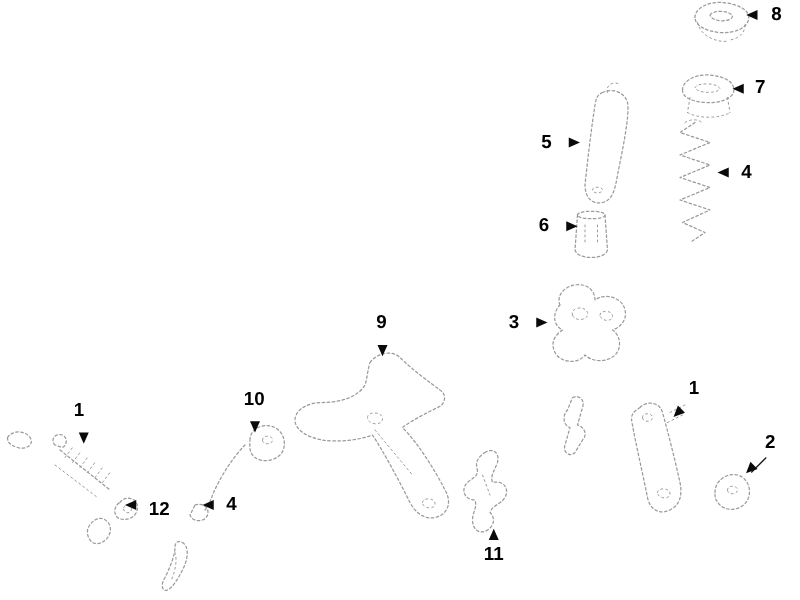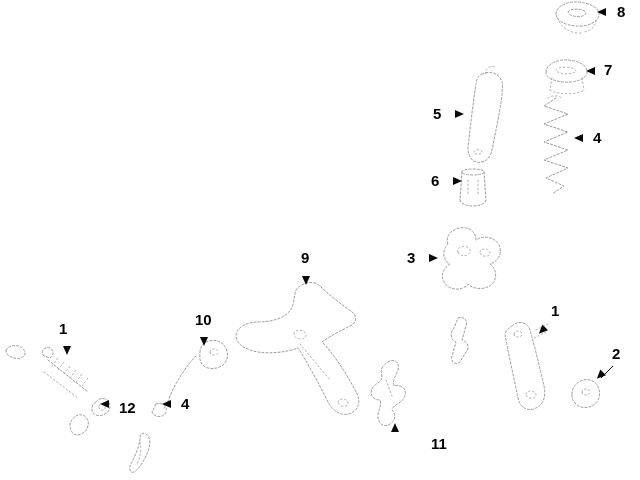--- a/index.html
+++ b/index.html
@@ -140,21 +140,21 @@
       <div class="callout" style="left: 431px; top: 173px;">6</div>
       <span class="arrow right" style="left: 453px; top: 177px;"></span>
       <div class="callout" style="left: 604px; top: 62px;">7</div>
       <span class="arrow left" style="left: 586px; top: 67px;"></span>
       <div class="callout" style="left: 617px; top: 4px;">8</div>
       <span class="arrow left" style="left: 597px; top: 8px;"></span>
       <div class="callout" style="left: 301px; top: 250px;">9</div>
       <span class="arrow down" style="left: 302px; top: 276px;"></span>
       <div class="callout" style="left: 195px; top: 312px;">10</div>
       <span class="arrow down" style="left: 200px; top: 337px;"></span>
-      <div class="callout" style="left: 387px; top: 436px; margin-left: 44px;">11</div>
+      <div class="callout" style="left: 387px; top: 436px;">11</div>
       <span class="arrow up" style="left: 391px; top: 423px;"></span>
       <div class="callout" style="left: 119px; top: 400px;">12</div>
       <span class="arrow left" style="left: 100px; top: 400px;"></span>
       <div class="callout" style="left: 59px; top: 321px;">1</div>
       <span class="arrow down" style="left: 63px; top: 346px;"></span>
       <div class="callout" style="left: 181px; top: 396px;">4</div>
       <span class="arrow left" style="left: 162px; top: 400px;"></span>
     </div>
 </div>
 

